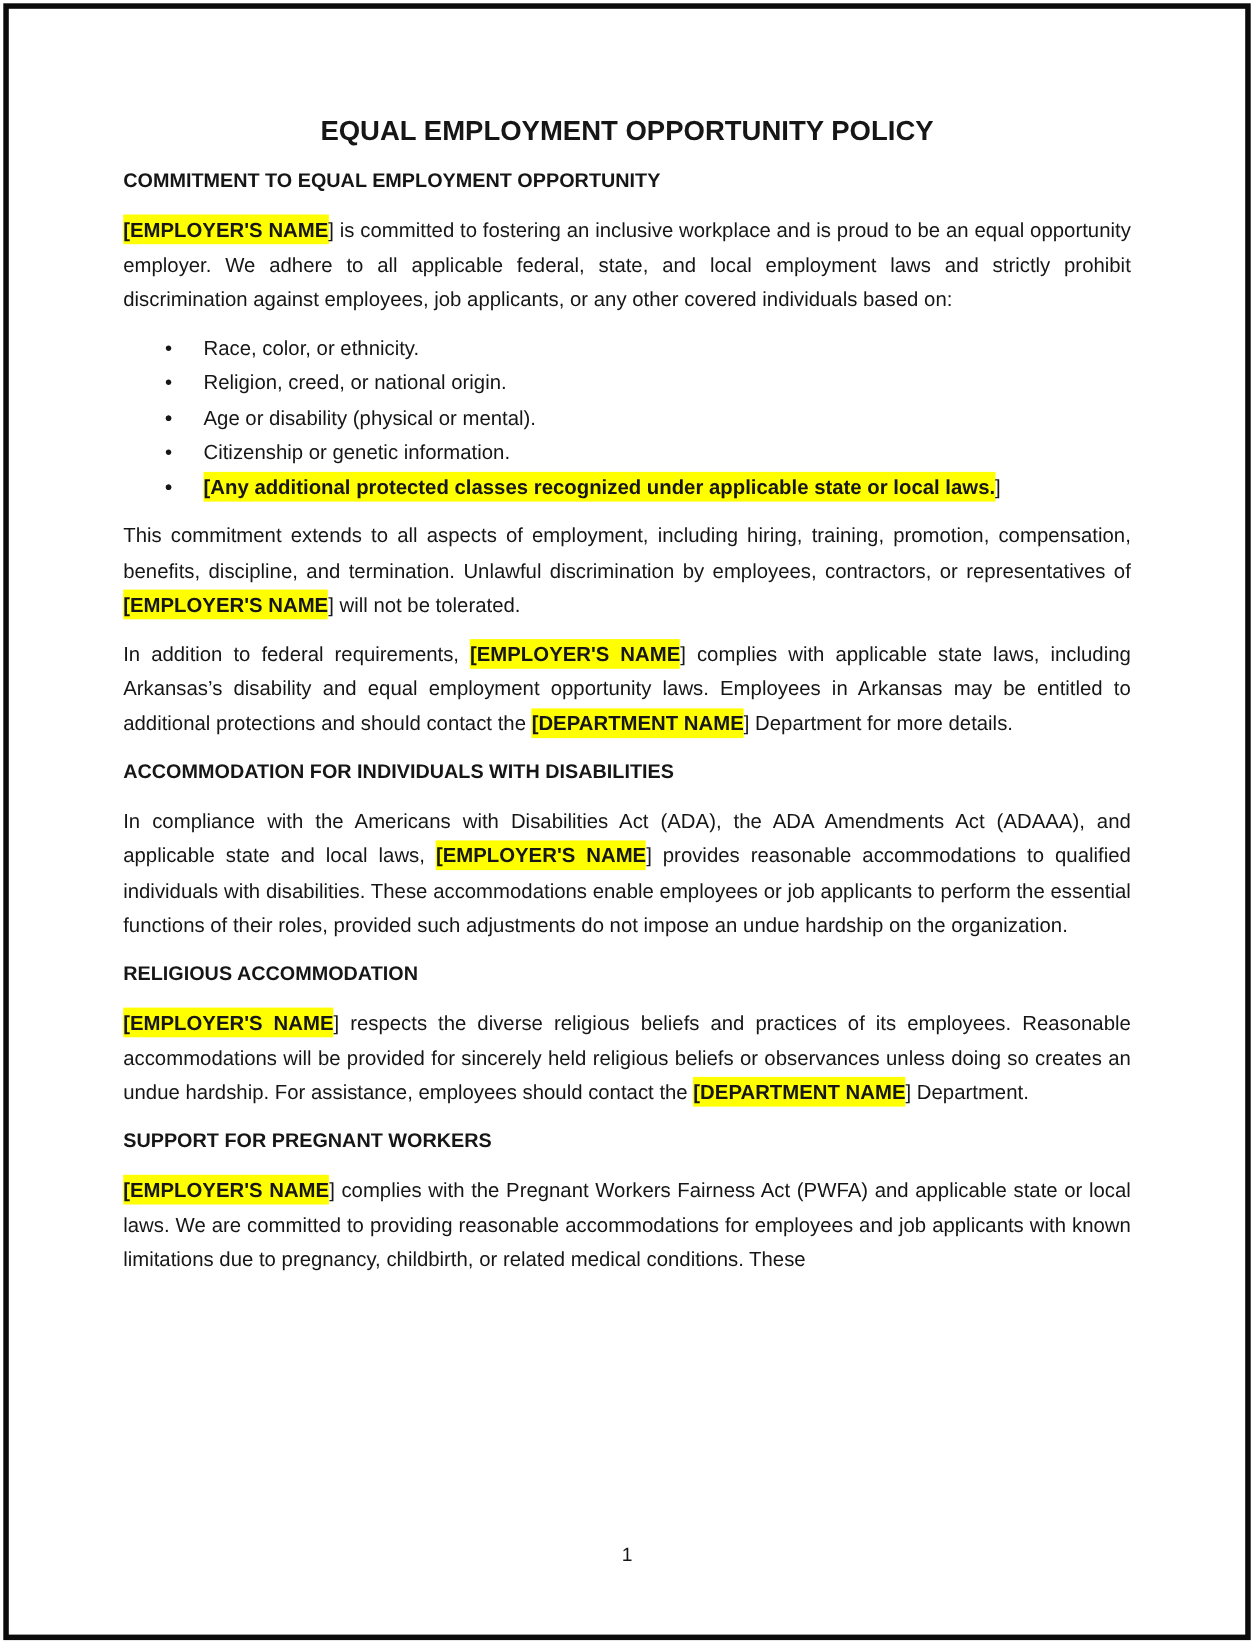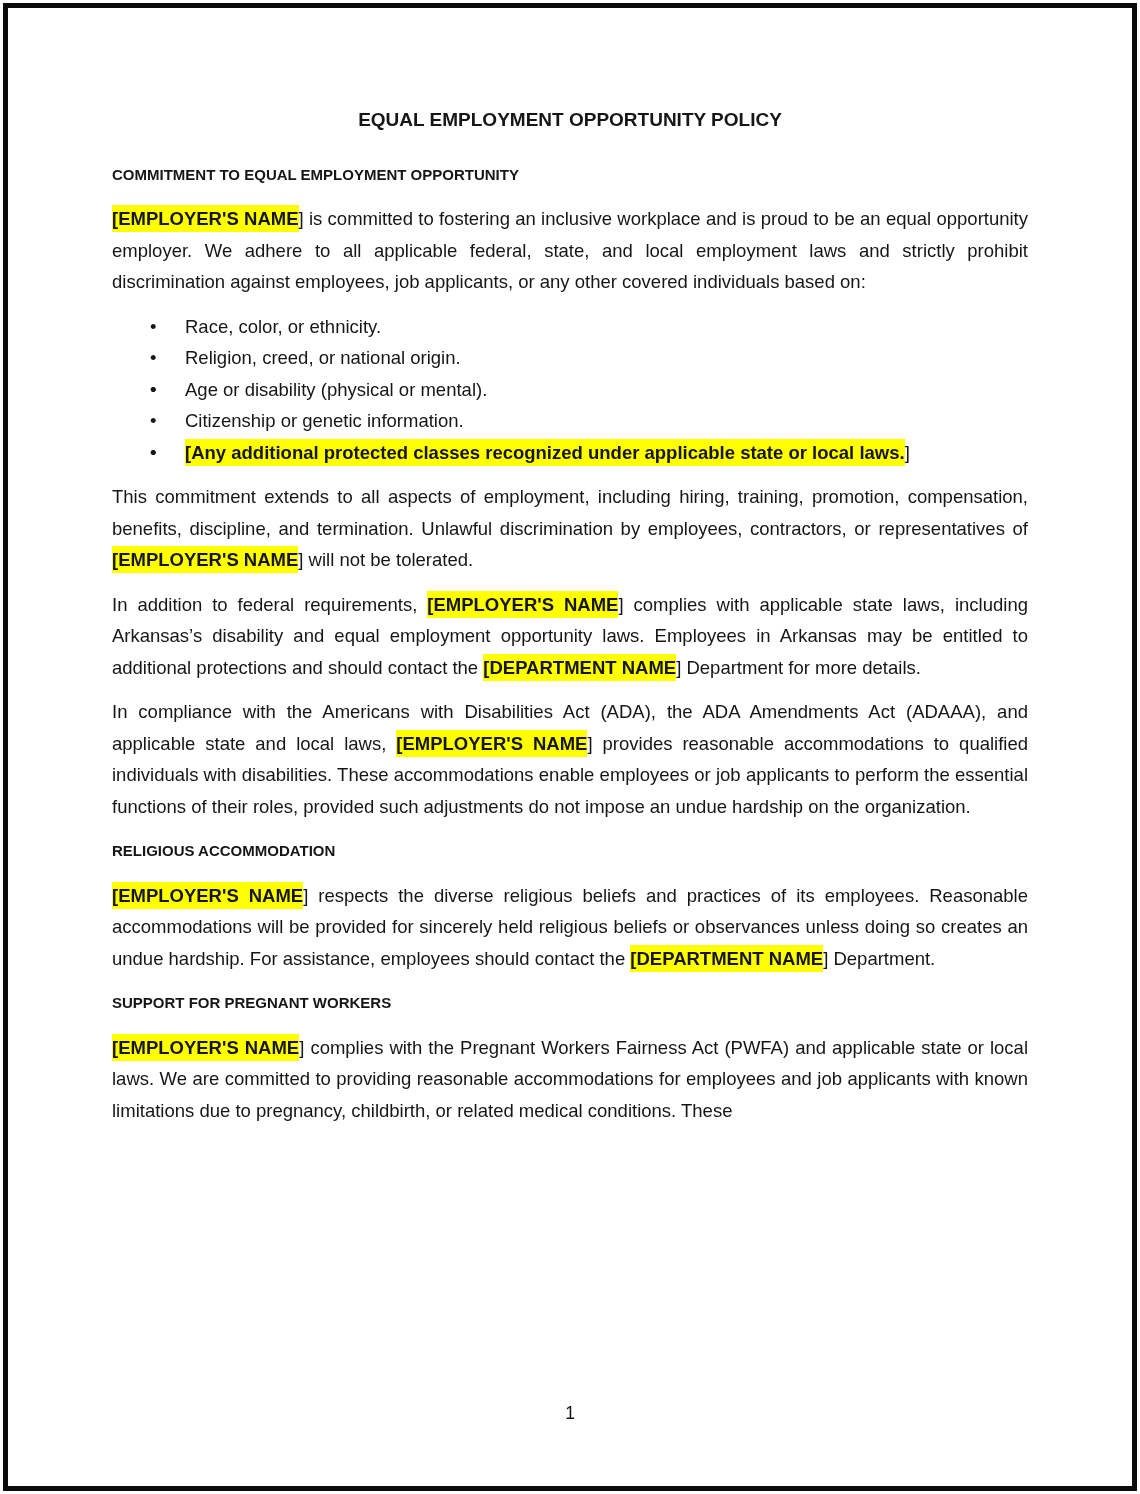--- a/index.html
+++ b/index.html
@@ -25,27 +25,27 @@
   }
   .content {
     position: absolute;
     left: 112px;
     right: 112px;
     top: 104px;
     font-size: 18.5px;
     line-height: 31.5px;
   }
   .doc-title {
-    font-size: 19px;
+    font-size: 25px;
     font-weight: 700;
     text-align: center;
-    margin: 0 0 23px 0;
+    margin: 0 0 13px 0;
   }
   .heading {
-    font-size: 15px;
+    font-size: 18px;
     font-weight: 700;
     margin: 0 0 13px 0;
     text-align: left;
   }
   .para {
     margin: 0 0 13px 0;
     text-align: justify;
   }
   .bullet-list {
     list-style: none;
@@ -99,20 +99,21 @@
         <li><span class="marker">•</span></li>
         <li><span class="marker">•</span><span class="hl">[Any additional protected classes recognized under applicable state or local laws.</span><span>]</span></li>
       </ul>
 
       <p class="para"><span>This commitment extends to all aspects of employment, including hiring, training, promotion, compensation, benefits, discipline, and termination. Unlawful discrimination by employees, contractors, or representatives of </span><span class="hl">[EMPLOYER'S NAME</span><span>] will not be tolerated.</span></p>
 
       <p class="para"><span>In addition to federal requirements, </span><span class="hl">[EMPLOYER'S NAME</span><span>] complies with applicable state laws, including Arkansas’s disability and equal employment opportunity laws. Employees in Arkansas may be entitled to additional protections and should contact the </span><span class="hl">[DEPARTMENT NAME</span><span>] Department for more details.</span></p>
     </section>
 
     <section>
+      <h2 class="heading">ACCOMMODATION FOR INDIVIDUALS WITH DISABILITIES</h2>
 
       <p class="para"><span>In compliance with the Americans with Disabilities Act (ADA), the ADA Amendments Act (ADAAA), and applicable state and local laws, </span><span class="hl">[EMPLOYER'S NAME</span><span>] provides reasonable accommodations to qualified individuals with disabilities. These accommodations enable employees or job applicants to perform the essential functions of their roles, provided such adjustments do not impose an undue hardship on the organization.</span></p>
 
     </section>
 
     <section>
       <h2 class="heading">RELIGIOUS ACCOMMODATION</h2>
 
       <p class="para"><span class="hl">[EMPLOYER'S NAME</span><span>] respects the diverse religious beliefs and practices of its employees. Reasonable accommodations will be provided for sincerely held religious beliefs or observances unless doing so creates an undue hardship. For assistance, employees should contact the </span><span class="hl">[DEPARTMENT NAME</span><span>] Department.</span></p>
     </section>

